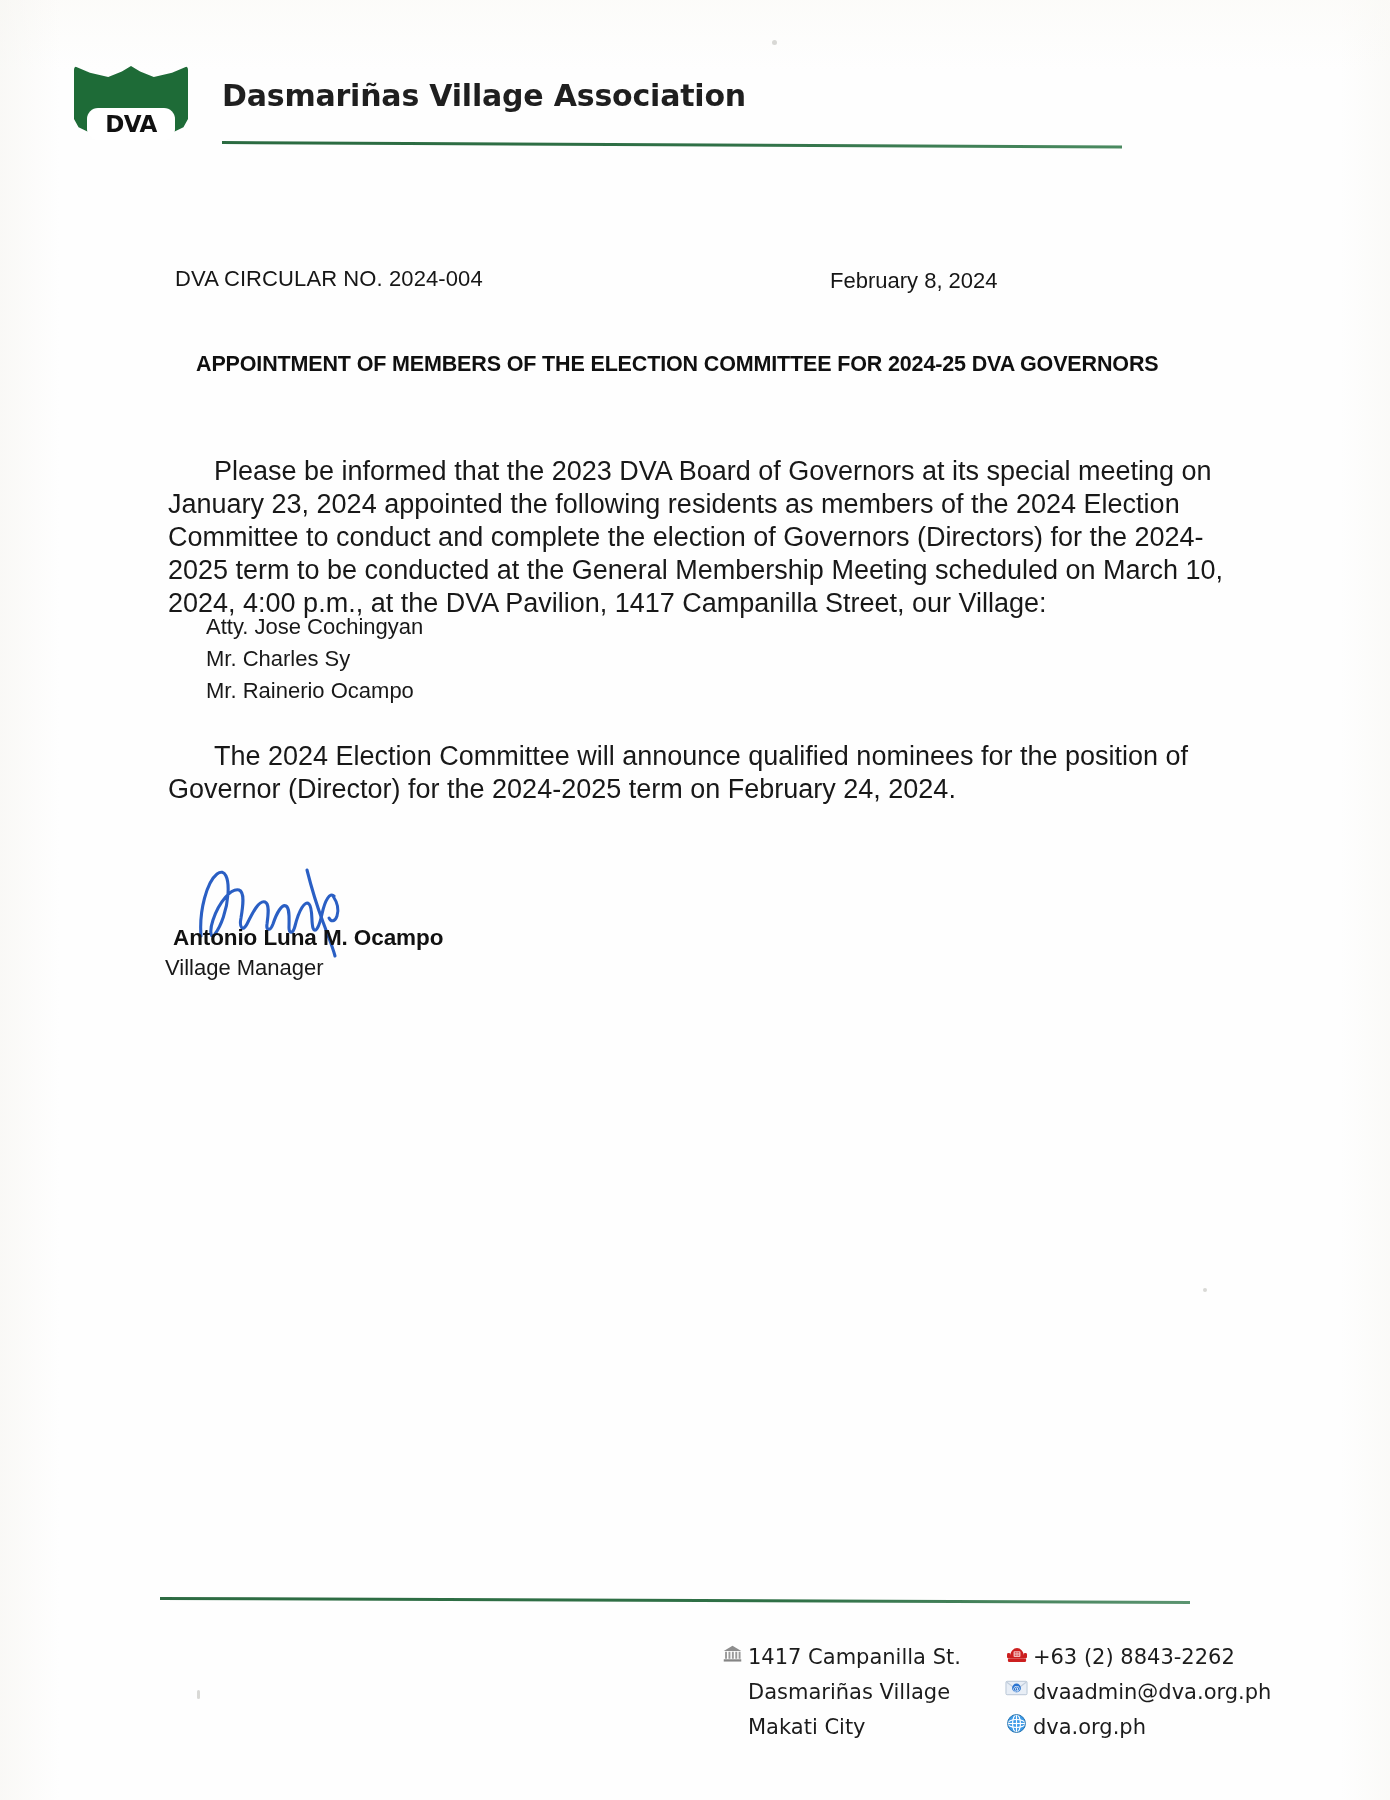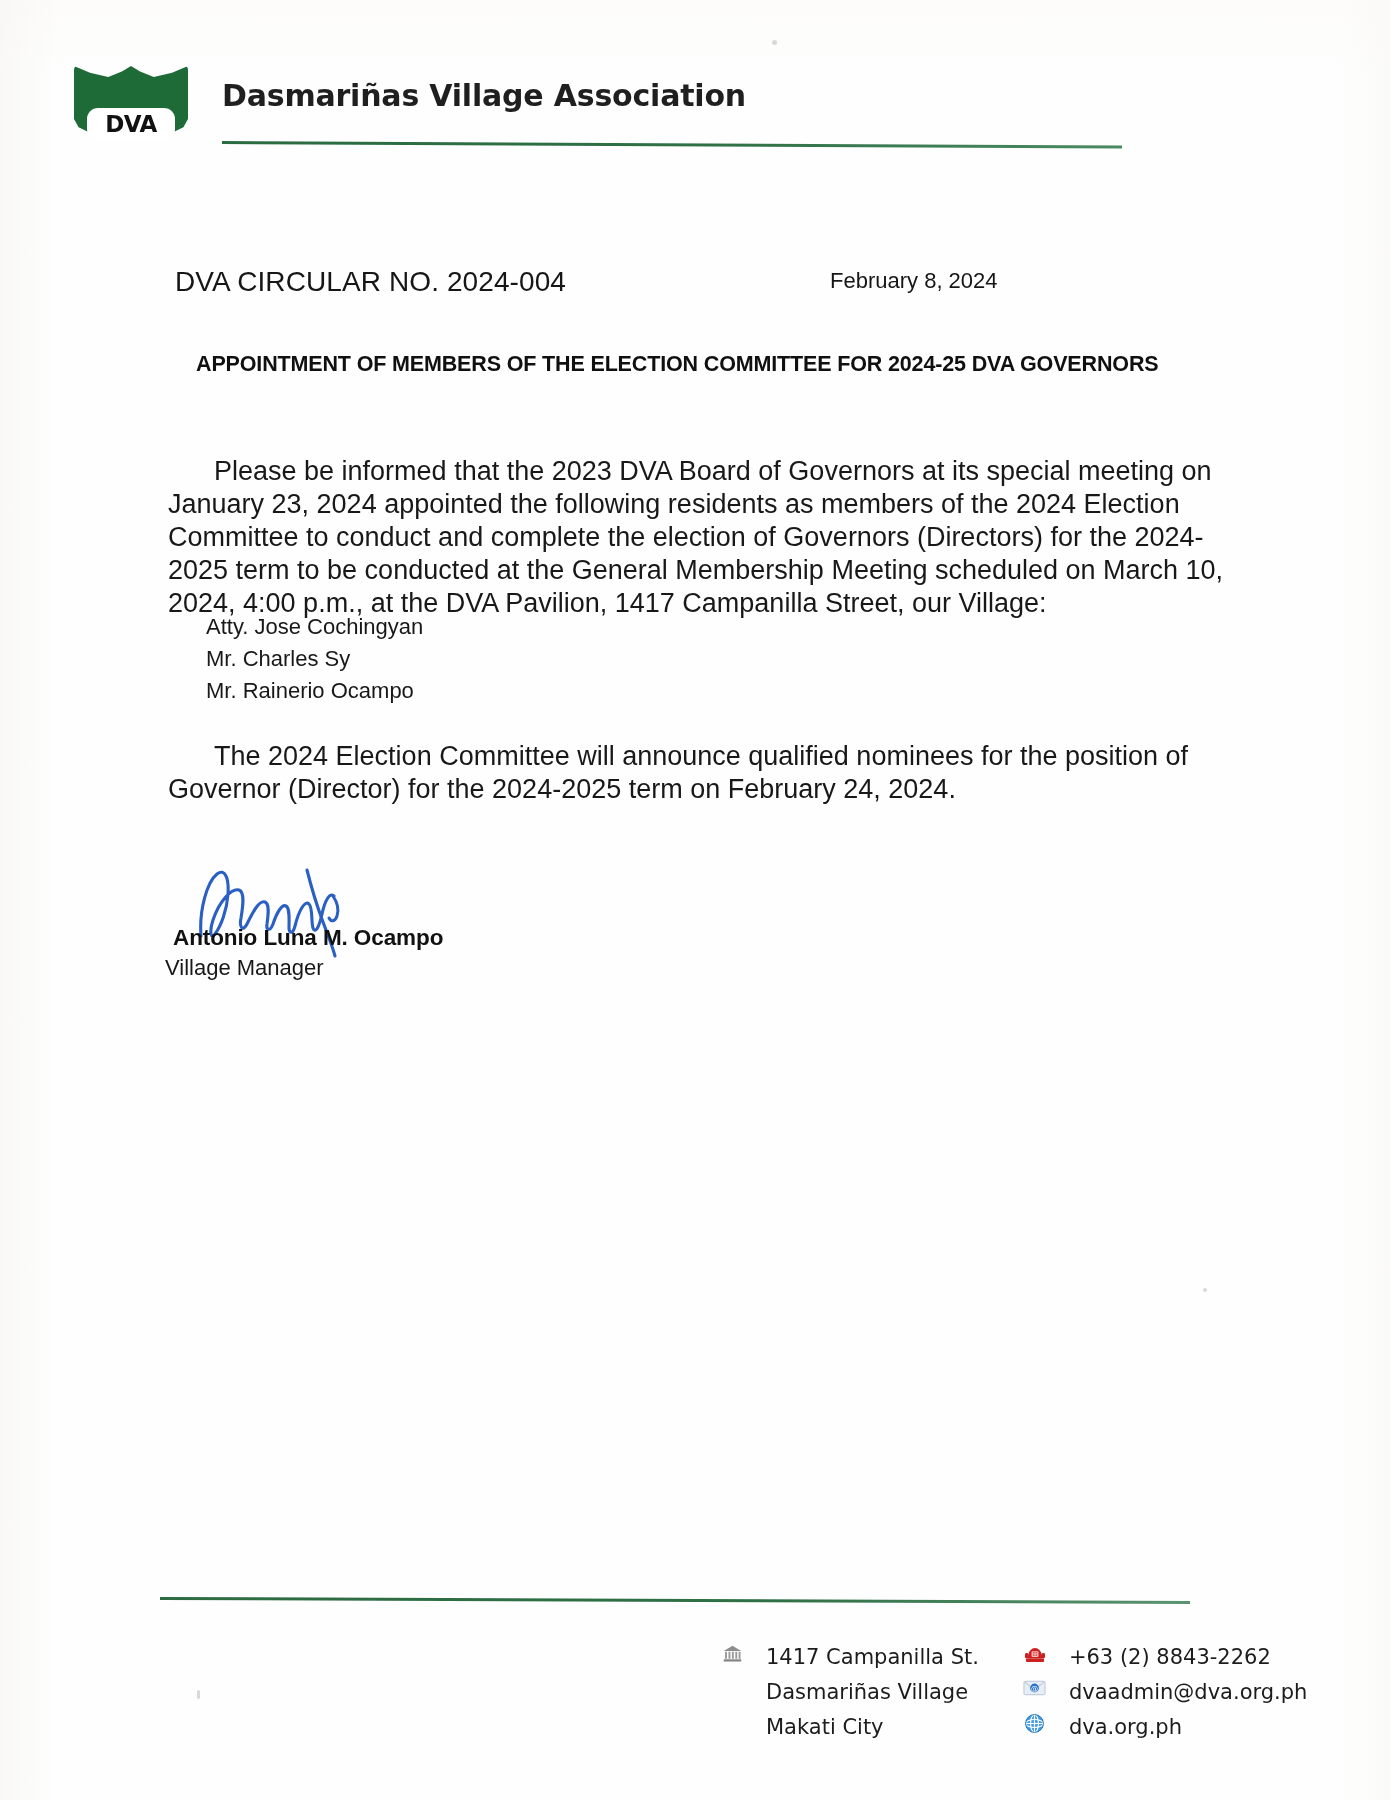--- a/index.html
+++ b/index.html
@@ -91,21 +91,21 @@
     width: 900px; height: 3px;
     background: linear-gradient(90deg, #2b6b41 0%, #2f7046 55%, #4a8a60 100%);
     transform: rotate(0.28deg);
     transform-origin: left center;
   }
 
   
   .circ-no {
     position: absolute;
     left: 175px; top: 266px;
-    font-size: 28px;
+    font-size: 22px;
     color: #161616;
     letter-spacing: 0.1px;
   }
   .circ-date {
     position: absolute;
     left: 830px; top: 268px;
     font-size: 22px;
     color: #161616;
   }
   .doc-title {
@@ -180,21 +180,21 @@
     gap: 44px;
     font-family: "DejaVu Sans", sans-serif;
     font-size: 21px;
     line-height: 35px;
     color: #1c1c1c;
   }
   .fcol { display: flex; flex-direction: column; }
   .frow {
     display: flex;
     align-items: flex-start;
-    gap: 22px;
+    gap: 4px;
     height: 35px;
     text-align: center;
   }
   .fico {
     width: 24px;
     height: 26px;
     flex: 0 0 24px;
     display: inline-flex;
     align-items: center;
     justify-content: center;

